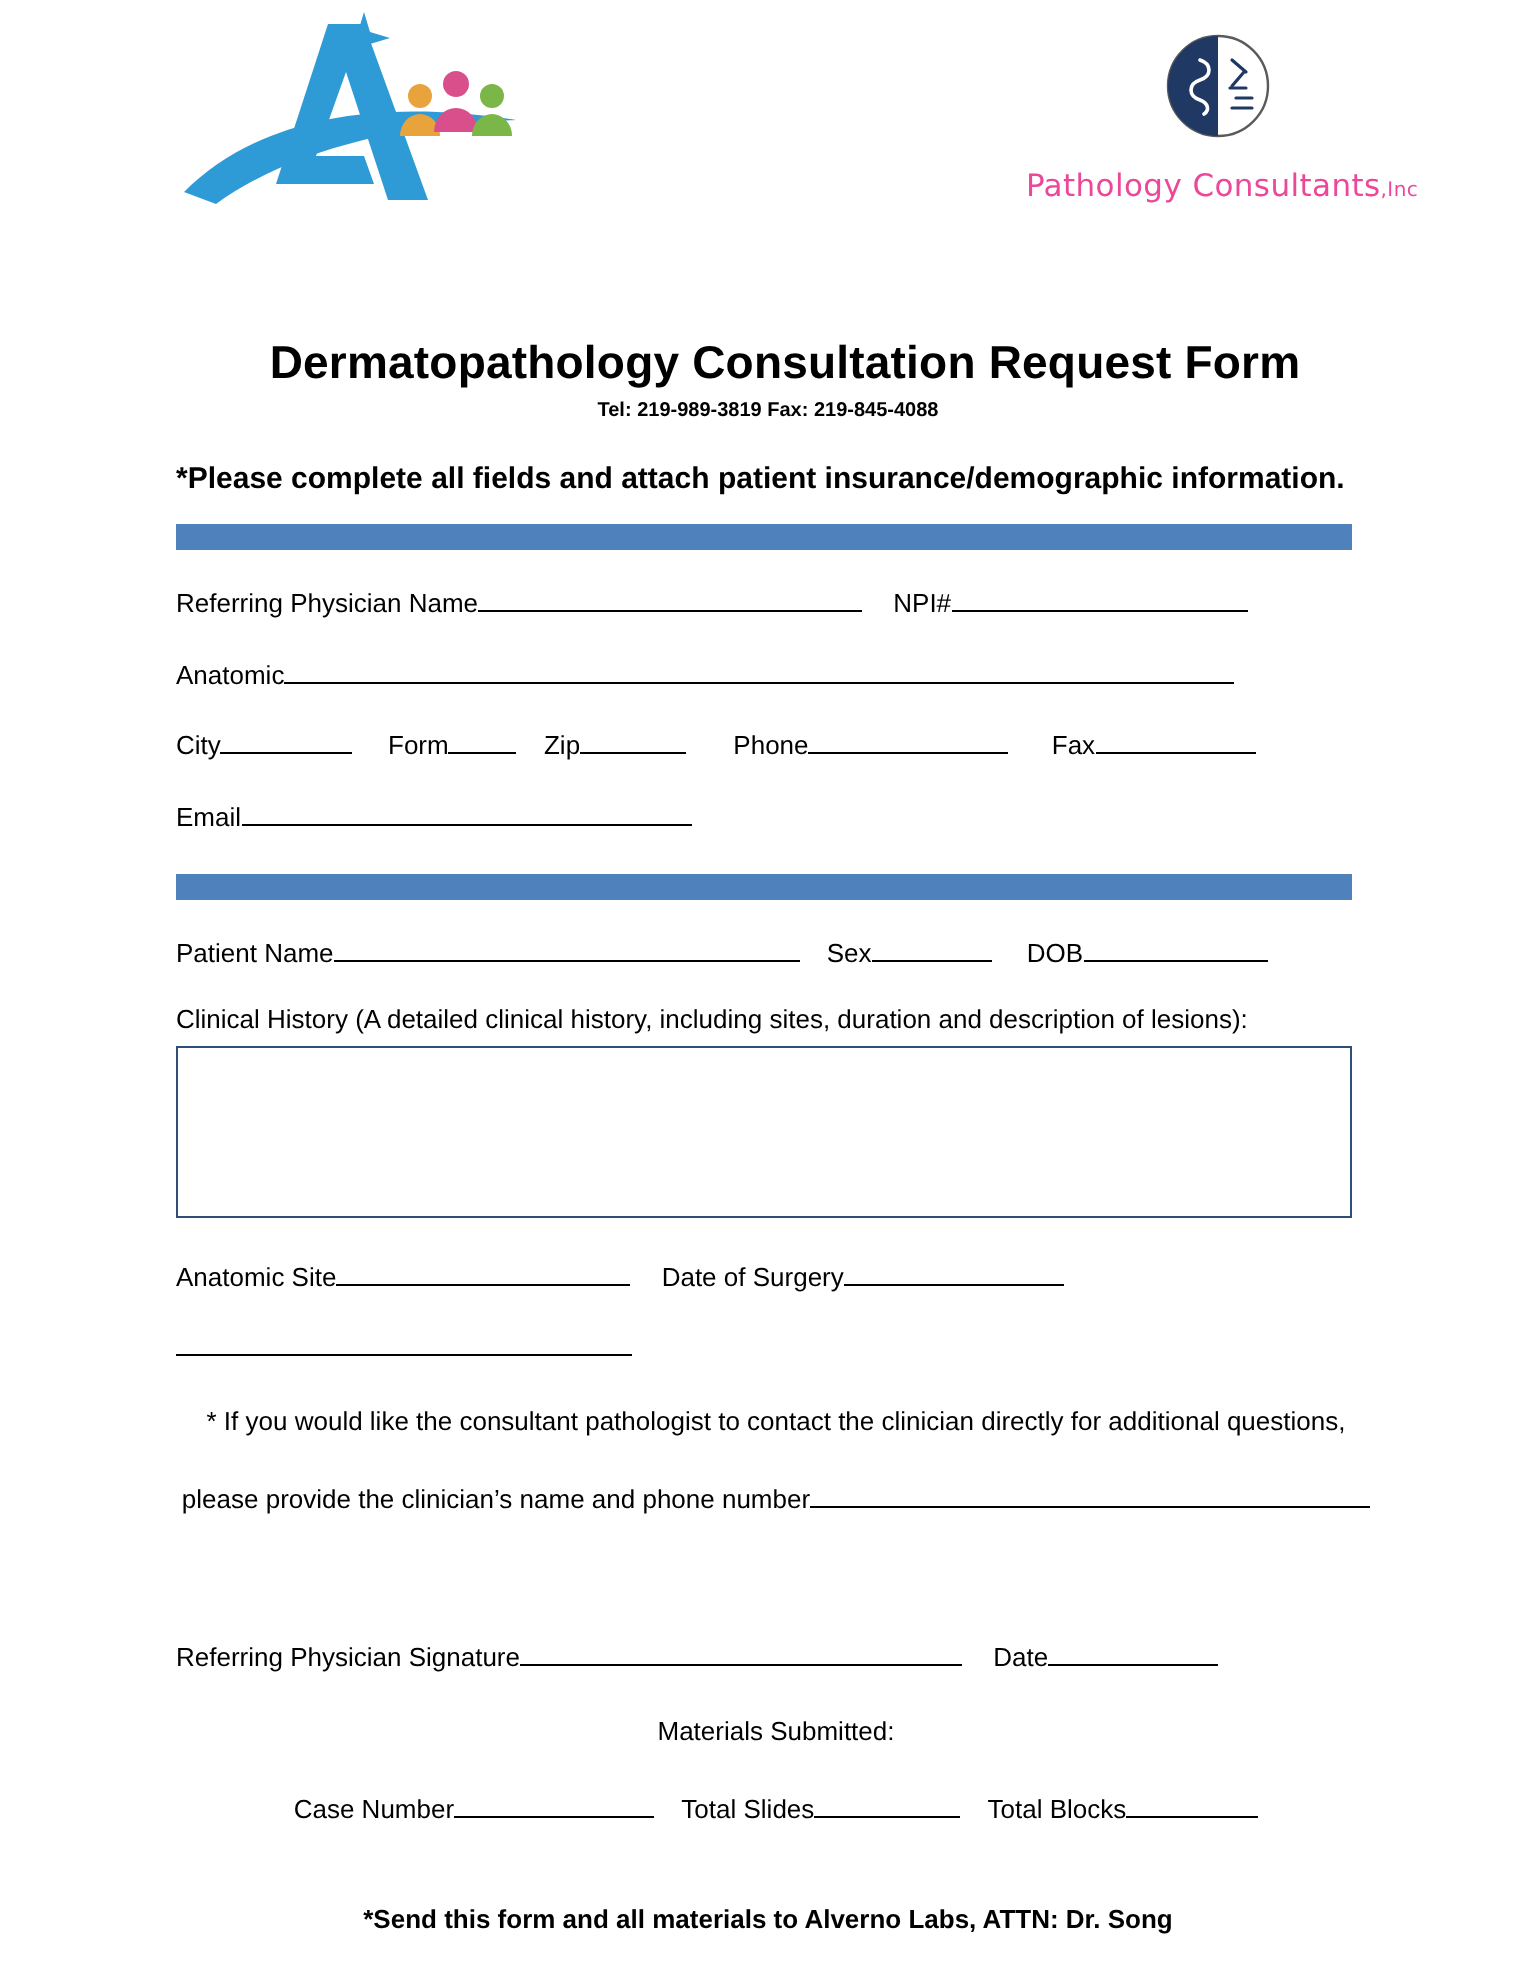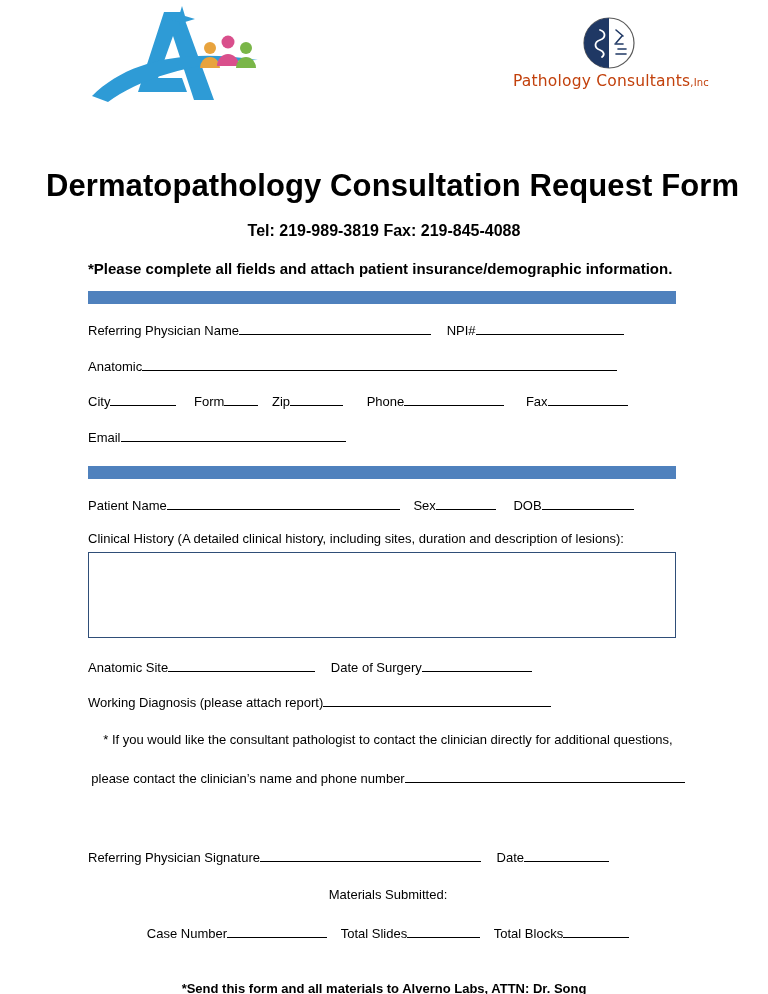--- a/index.html
+++ b/index.html
@@ -37,60 +37,60 @@
   .logo-right {
     position: absolute;
     right: 32px;
     top: 16px;
     width: 250px;
     height: 90px;
   }
   .pc-text {
     position: absolute;
     left: 0;
-    bottom: 16px;
+    bottom: 4px;
     width: 250px;
     text-align: center;
     font-family: "DejaVu Sans", sans-serif;
     font-size: 15.5px;
-    color: #c2410c;
+    color: #ec4899;
     letter-spacing: 0.2px;
     white-space: nowrap;
   }
   .pc-text .inc {
     font-size: 10px;
   }
   .pc-mark {
     position: absolute;
     left: 96px;
     top: 0;
     width: 54px;
     height: 54px;
   }
 
   
   .title-block {
     text-align: center;
     margin-top: 48px;
   }
   .form-title {
-    font-size: 31px;
+    font-size: 23px;
     font-weight: bold;
     letter-spacing: 0.1px;
     padding-left: 17px;
   }
   .addr {
     font-size: 12.5px;
     font-weight: bold;
     margin-top: 9px;
   }
   .tel {
-    font-size: 16px;
-    font-weight: bold;
-    margin-top: 18px;
+    font-size: 10px;
+    font-weight: bold;
+    margin-top: 5px;
   }
 
   .note {
     margin: 20px 0 0 88px;
     font-size: 15px;
     font-weight: bold;
   }
 
   
   .bar {
@@ -243,27 +243,27 @@
 
   <div class="clinical-label">Clinical History (A detailed clinical history, including sites, duration and description of lesions):</div>
   <div class="clinical-box"></div>
 
   <div class="blk mt20">
     <span>Anatomic Site</span><span class="ln" style="width:147px"></span>
     <span style="display:inline-block;width:12px"></span><span>Date of Surgery</span><span class="ln" style="width:110px"></span>
   </div>
 
   <div class="blk mt18">
-    <span>Working Diagnosis (please attach report)</span><span class="ln" style="width:228px"></span>
+    <span class="ln" style="width:228px"></span>
   </div>
 
   <div class="blk mt22">* If you would like the consultant pathologist to contact the clinician directly for additional questions,</div>
 
   <div class="blk mt22">
-    <span>please contact the clinician’s name and phone number</span><span class="ln" style="width:280px"></span>
+    <span>please provide the clinician’s name and phone number</span><span class="ln" style="width:280px"></span>
   </div>
 
   <div class="blk mt44" style="margin-top:62px">
     <span>Referring Physician Signature</span><span class="ln" style="width:221px"></span>
     <span style="display:inline-block;width:12px"></span><span>Date</span><span class="ln" style="width:85px"></span>
   </div>
 
   <div class="blk mt22">Materials Submitted:</div>
 
   <div class="blk mt22">

